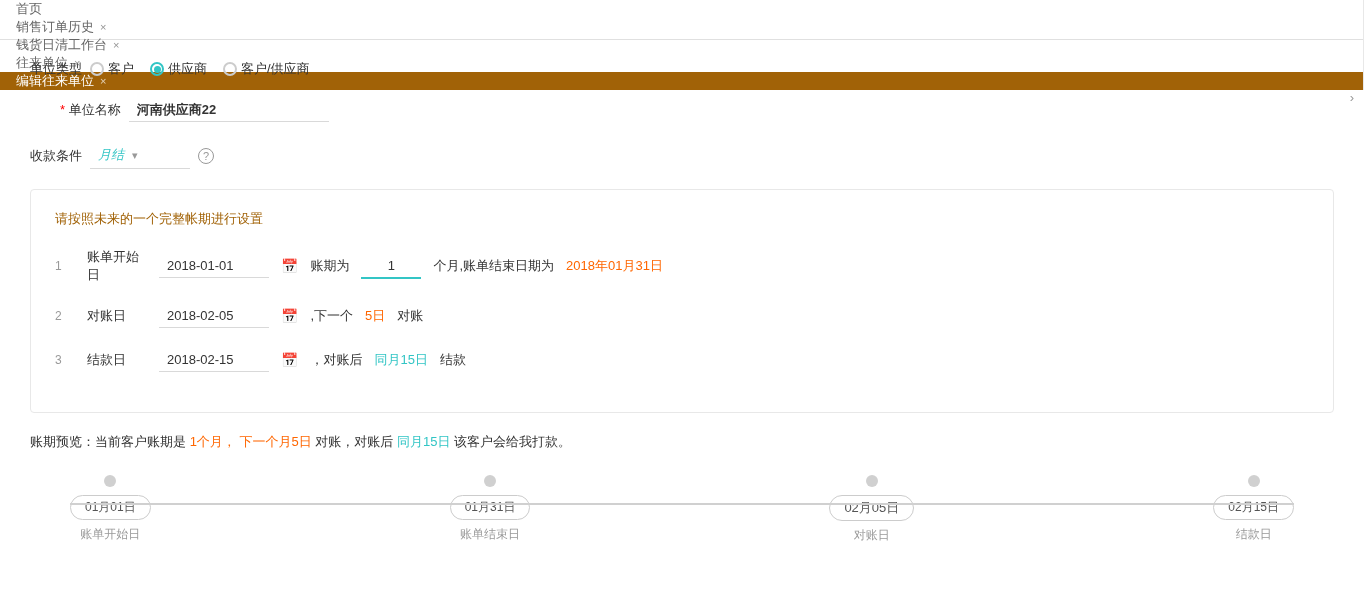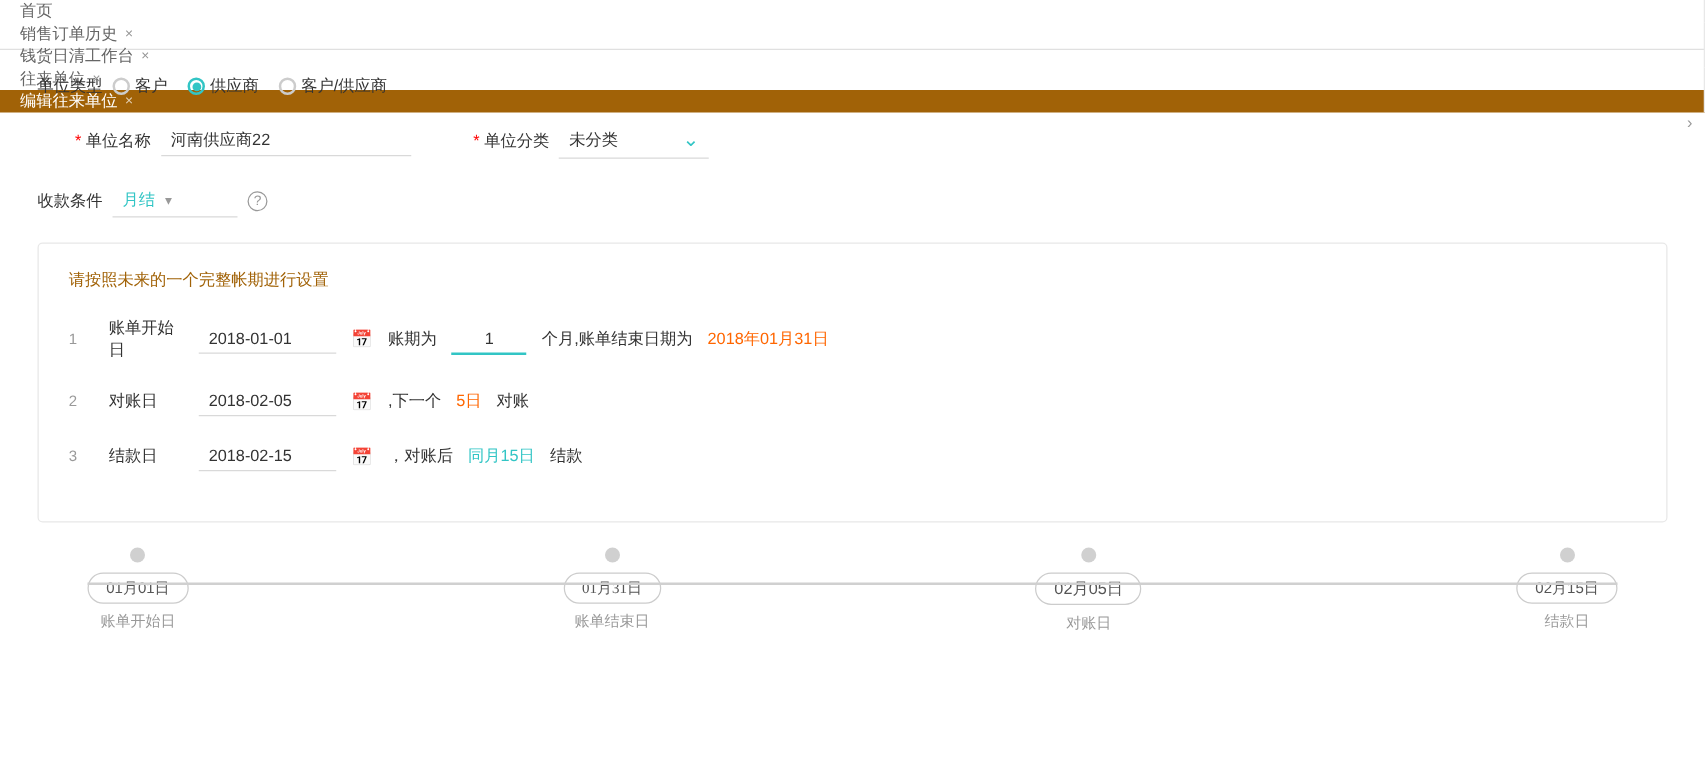--- a/index.html
+++ b/index.html
@@ -107,33 +107,33 @@
     .input-field {
       border: none;
       border-bottom: 1px solid #d9d9d9;
       outline: none;
       padding: 4px 8px;
       font-size: 13px;
       color: #333;
       background: transparent;
     }
     .input-unit-code { width: 130px; color: #999; }
-    .input-unit-name { width: 200px; }
+    .input-unit-name { width: 200px; font-weight: bold; }
 
     
     .select-wrapper {
       display: flex;
       align-items: center;
       border-bottom: 1px solid #d9d9d9;
       padding: 4px 8px;
       min-width: 120px;
       cursor: pointer;
       gap: 8px;
     }
-    .select-value { color: #32c5c5; font-size: 13px; }
+    .select-value { color: #32c5c5; font-size: 13px; font-style: italic; }
     .select-arrow { color: #999; font-size: 11px; }
 
     
     .dropdown-arrow {
       color: #32c5c5;
       font-size: 16px;
     }
 
     
     .cal-icon {
@@ -265,28 +265,20 @@
         </label>
       </div>
     </div>
   </div>
 
   <div class="form-row">
     <div class="form-group" style="margin-left: 30px;">
       <span class="form-label required">单位名称</span>
       <input class="input-field input-unit-name" type="text" value="河南供应商22" style="">
     </div>
-    <div class="form-group" style="margin-left: 30px;">
-      <span class="form-label required">单位分类</span>
-      <div class="select-wrapper">
-        <span>未分类</span>
-        <span style="flex:1"></span>
-        <span class="dropdown-arrow">⌄</span>
-      </div>
-    </div>
   </div>
 
   <div class="form-row">
     <div class="form-group">
       <span class="form-label">收款条件</span>
       <div class="select-wrapper" style="min-width:100px;">
         <span class="select-value">月结</span>
         <span class="select-arrow">▾</span>
       </div>
       <div class="help-icon">?</div>
@@ -321,36 +313,44 @@
       <span class="row-num">3</span>
       <span class="row-label">结款日</span>
       <input class="date-input" type="text" value="2018-02-15" style="">
       <span class="cal-icon">📅</span>
       <span class="desc-text">，对账后</span>
       <span class="highlight-cyan">同月15日</span>
       <span class="desc-text">结款</span>
     </div>
   </div>
 
+  <div class="preview-text">
+    <span>账期预览：当前客户账期是</span>
+    <span class="highlight-orange">1个月，</span>
+    <span class="highlight-orange">下一个月5日</span>
+    <span>对账，对账后</span>
+    <span class="highlight-cyan">同月15日</span>
+    <span>该客户会给我打款。</span>
+  </div>
 
   <div style="position: relative; padding: 0 40px;">
 
     <div style="position: absolute; left: 40px; right: 40px; top: 28px; height: 2px; background: #d0d0d0;"></div>
 
     <div style="display: flex; justify-content: space-between; align-items: flex-start;">
 
       <div style="display: flex; flex-direction: column; align-items: center;">
         <div style="width: 12px; height: 12px; border-radius: 50%; background: #d0d0d0; margin-bottom: 8px; position: relative; z-index: 1;"></div>
         <div style="border: 1px solid #ccc; border-radius: 20px; padding: 3px 14px; font-size: 12px; color: #555; background: #fff; margin-bottom: 6px;">01月01日</div>
         <div style="font-size: 12px; color: #999;">账单开始日</div>
       </div>
 
       <div style="display: flex; flex-direction: column; align-items: center;">
         <div style="width: 12px; height: 12px; border-radius: 50%; background: #d0d0d0; margin-bottom: 8px; position: relative; z-index: 1;"></div>
-        <div style="border: 1px solid #ccc; border-radius: 20px; padding: 3px 14px; font-size: 12px; color: #555; background: #fff; margin-bottom: 6px; font-family: Liberation Serif, serif;">01月31日</div>
+        <div style="border: 1px solid #ccc; border-radius: 20px; padding: 3px 14px; font-size: 12px; color: #555; background: #fff; margin-bottom: 6px;">01月31日</div>
         <div style="font-size: 12px; color: #999;">账单结束日</div>
       </div>
 
       <div style="display: flex; flex-direction: column; align-items: center;">
         <div style="width: 12px; height: 12px; border-radius: 50%; background: #d0d0d0; margin-bottom: 8px; position: relative; z-index: 1;"></div>
         <div style="border: 1px solid #ccc; border-radius: 20px; padding: 3px 14px; font-size: 13px; color: #555; background: #fff; margin-bottom: 6px;">02月05日</div>
         <div style="font-size: 12px; color: #999;">对账日</div>
       </div>
 
       <div style="display: flex; flex-direction: column; align-items: center;">

